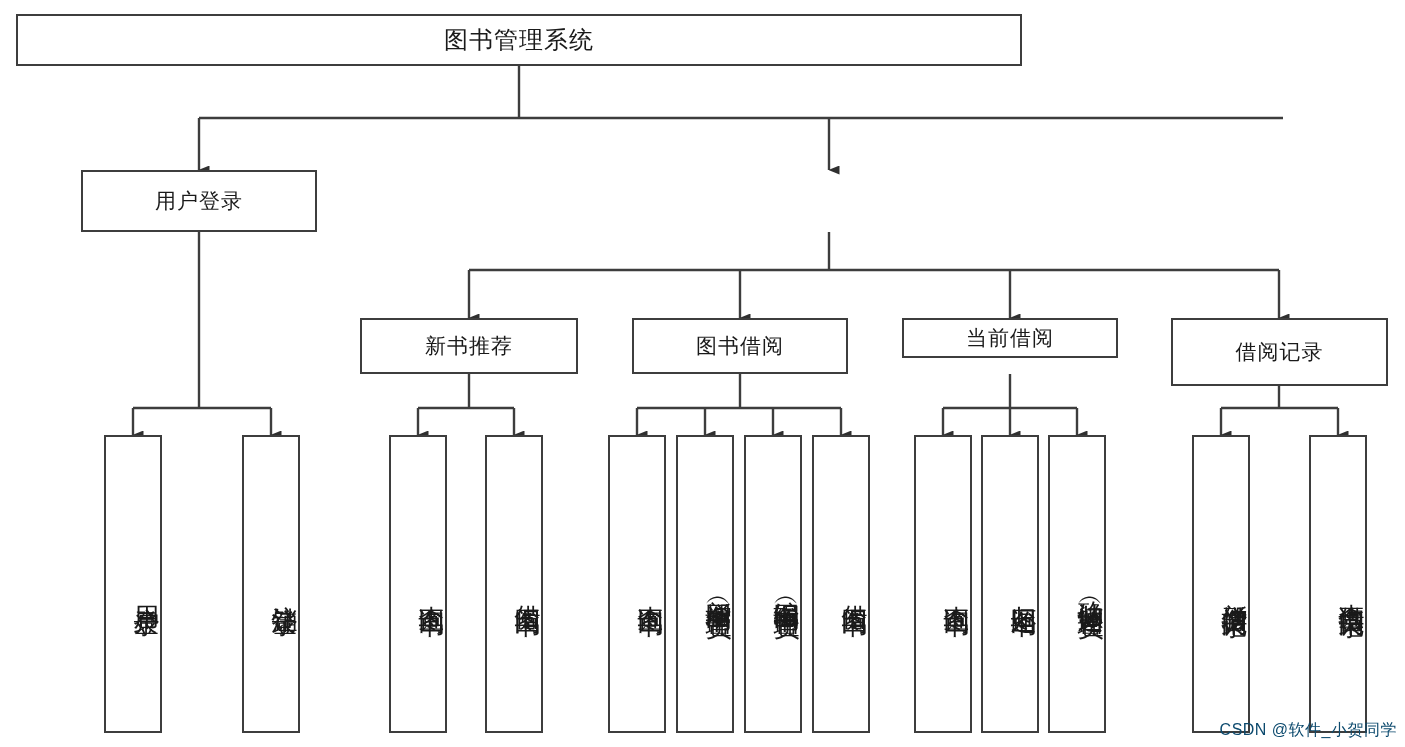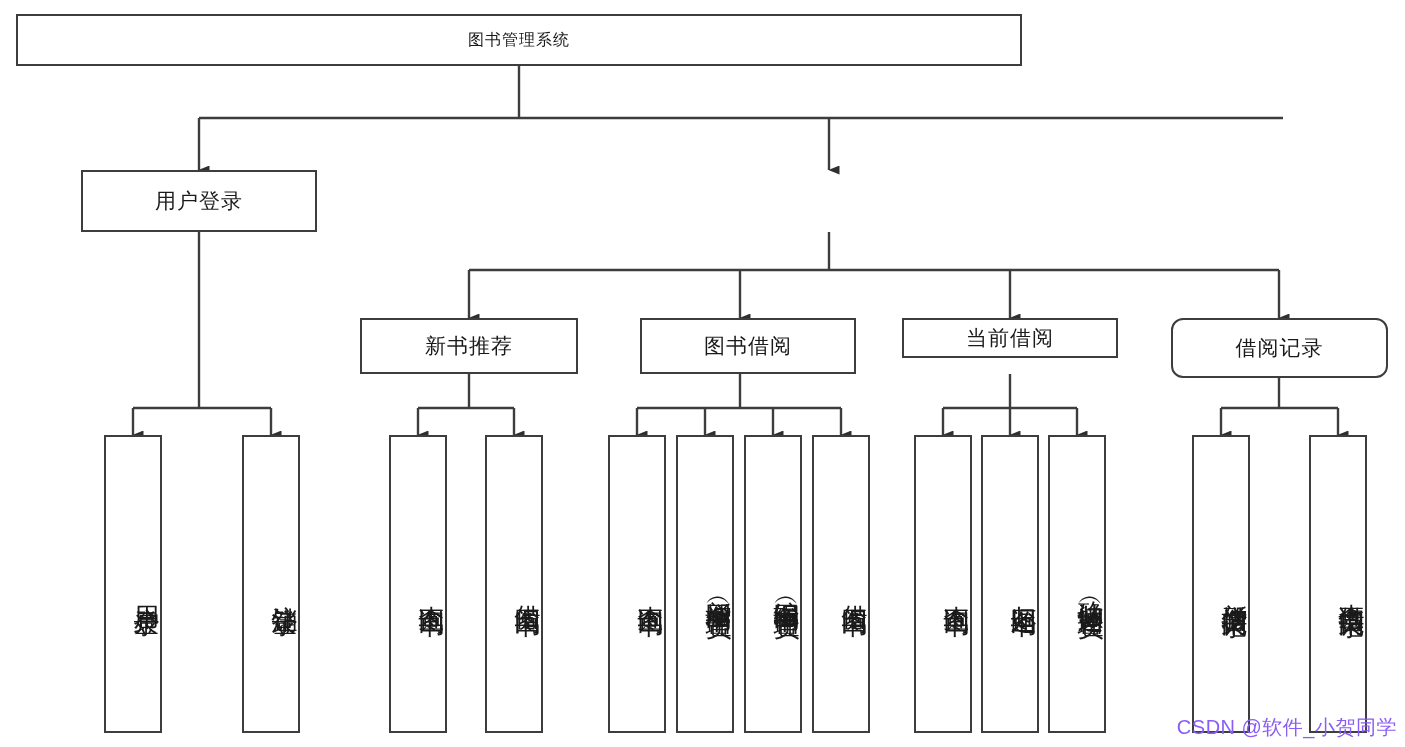--- a/index.html
+++ b/index.html
@@ -38,39 +38,39 @@
     text-align: center;
     z-index: 2;
   }
   .node.horiz {
     font-size: 21px;
     line-height: 1.2;
     letter-spacing: 1px;
     padding: 0 6px;
   }
   .node.root {
-    font-size: 16px;
+    font-size: 24px;
   }
   .node.vert {
     writing-mode: vertical-rl;
     text-orientation: upright;
     font-size: 26px;
     line-height: 1.05;
     letter-spacing: 2px;
     padding: 10px 0 0 0;
     align-items: flex-start;
     justify-content: center;
     white-space: nowrap;
   }
   .watermark {
     position: absolute;
     right: 8px;
     bottom: 6px;
-    font-size: 20px;
-    color: #8b5cf6;
+    font-size: 16px;
+    color: #0c4a6e;
     letter-spacing: 0.5px;
     z-index: 5;
     white-space: nowrap;
   }
 </style>
 </head>
 <body>
 
 <div id="canvas">
 
@@ -130,27 +130,27 @@
     <span>图书管理系统</span>
   </div>
 
   <div class="node horiz" style="left:81px; top:170px; width:236px; height:62px;">
     <span>用户登录</span>
   </div>
 
   <div class="node horiz" style="left:360px; top:318px; width:218px; height:56px;">
     <span>新书推荐</span>
   </div>
-  <div class="node horiz" style="left:632px; top:318px; width:216px; height:56px;margin-left:8px;">
+  <div class="node horiz" style="left:632px; top:318px; width:216px; height:56px;">
     <span>图书借阅</span>
   </div>
   <div class="node horiz" style="left:902px; top:318px; width:216px; height:40px;">
     <span>当前借阅</span>
   </div>
-  <div class="node horiz" style="left:1171px; top:318px; width:217px; height:60px;border-radius:12px;">
+  <div class="node horiz" style="left:1171px; top:318px; width:217px; height:68px;">
     <span>借阅记录</span>
   </div>
 
   <div class="node vert" style="left:104px; top:435px; width:58px; height:298px;">
     <span>用户登录</span>
   </div>
   <div class="node vert" style="left:242px; top:435px; width:58px; height:298px;">
     <span>注销登录</span>
   </div>
 

